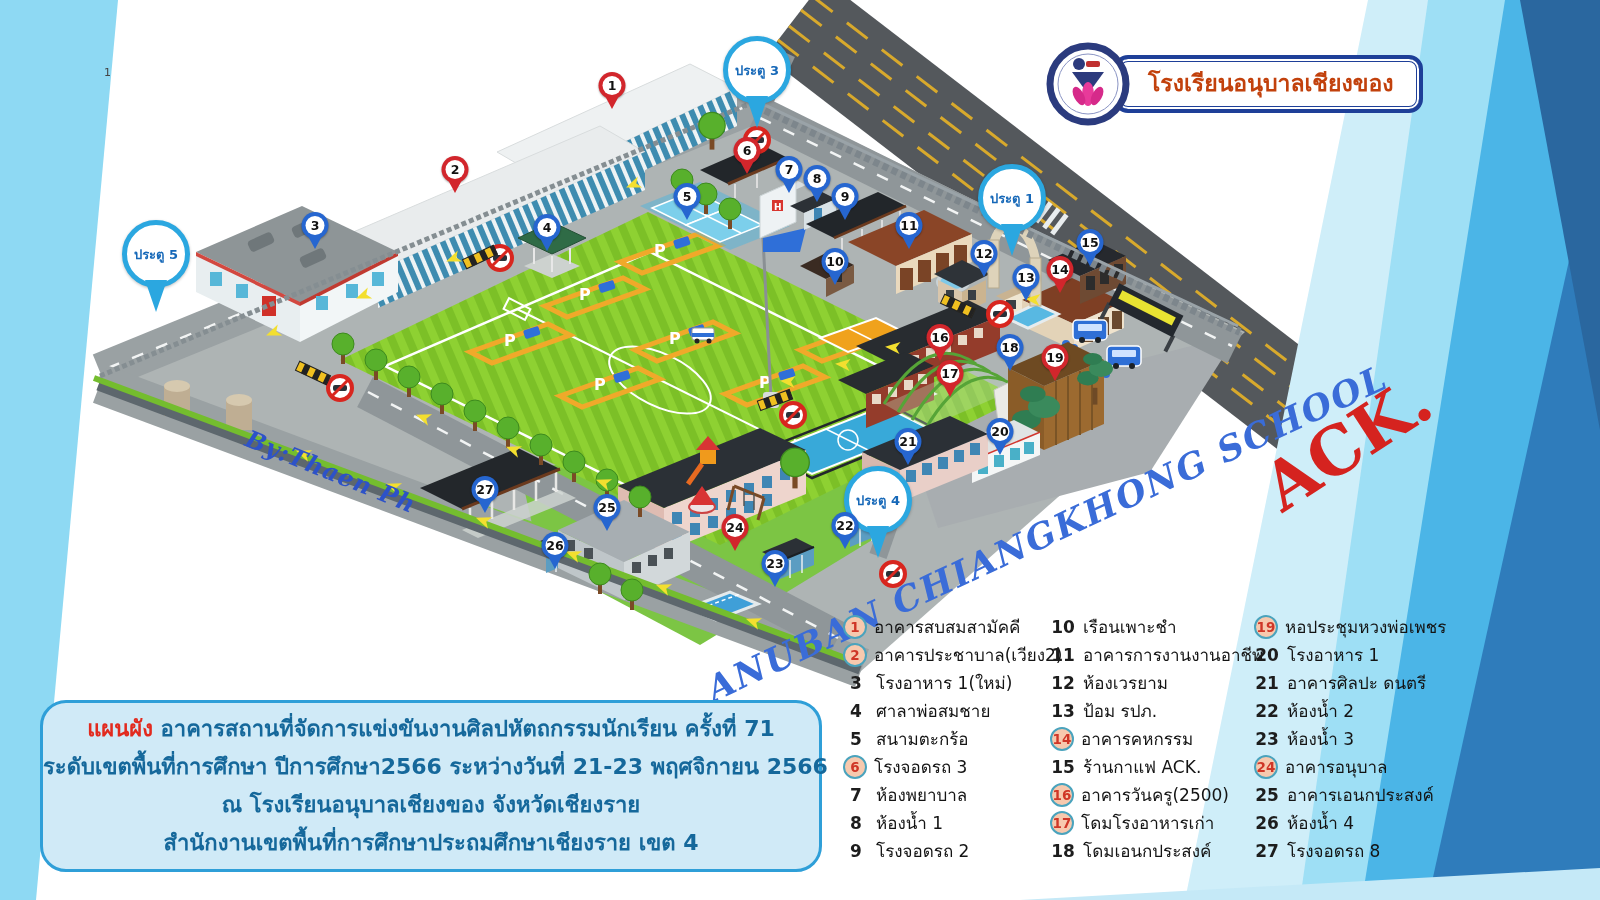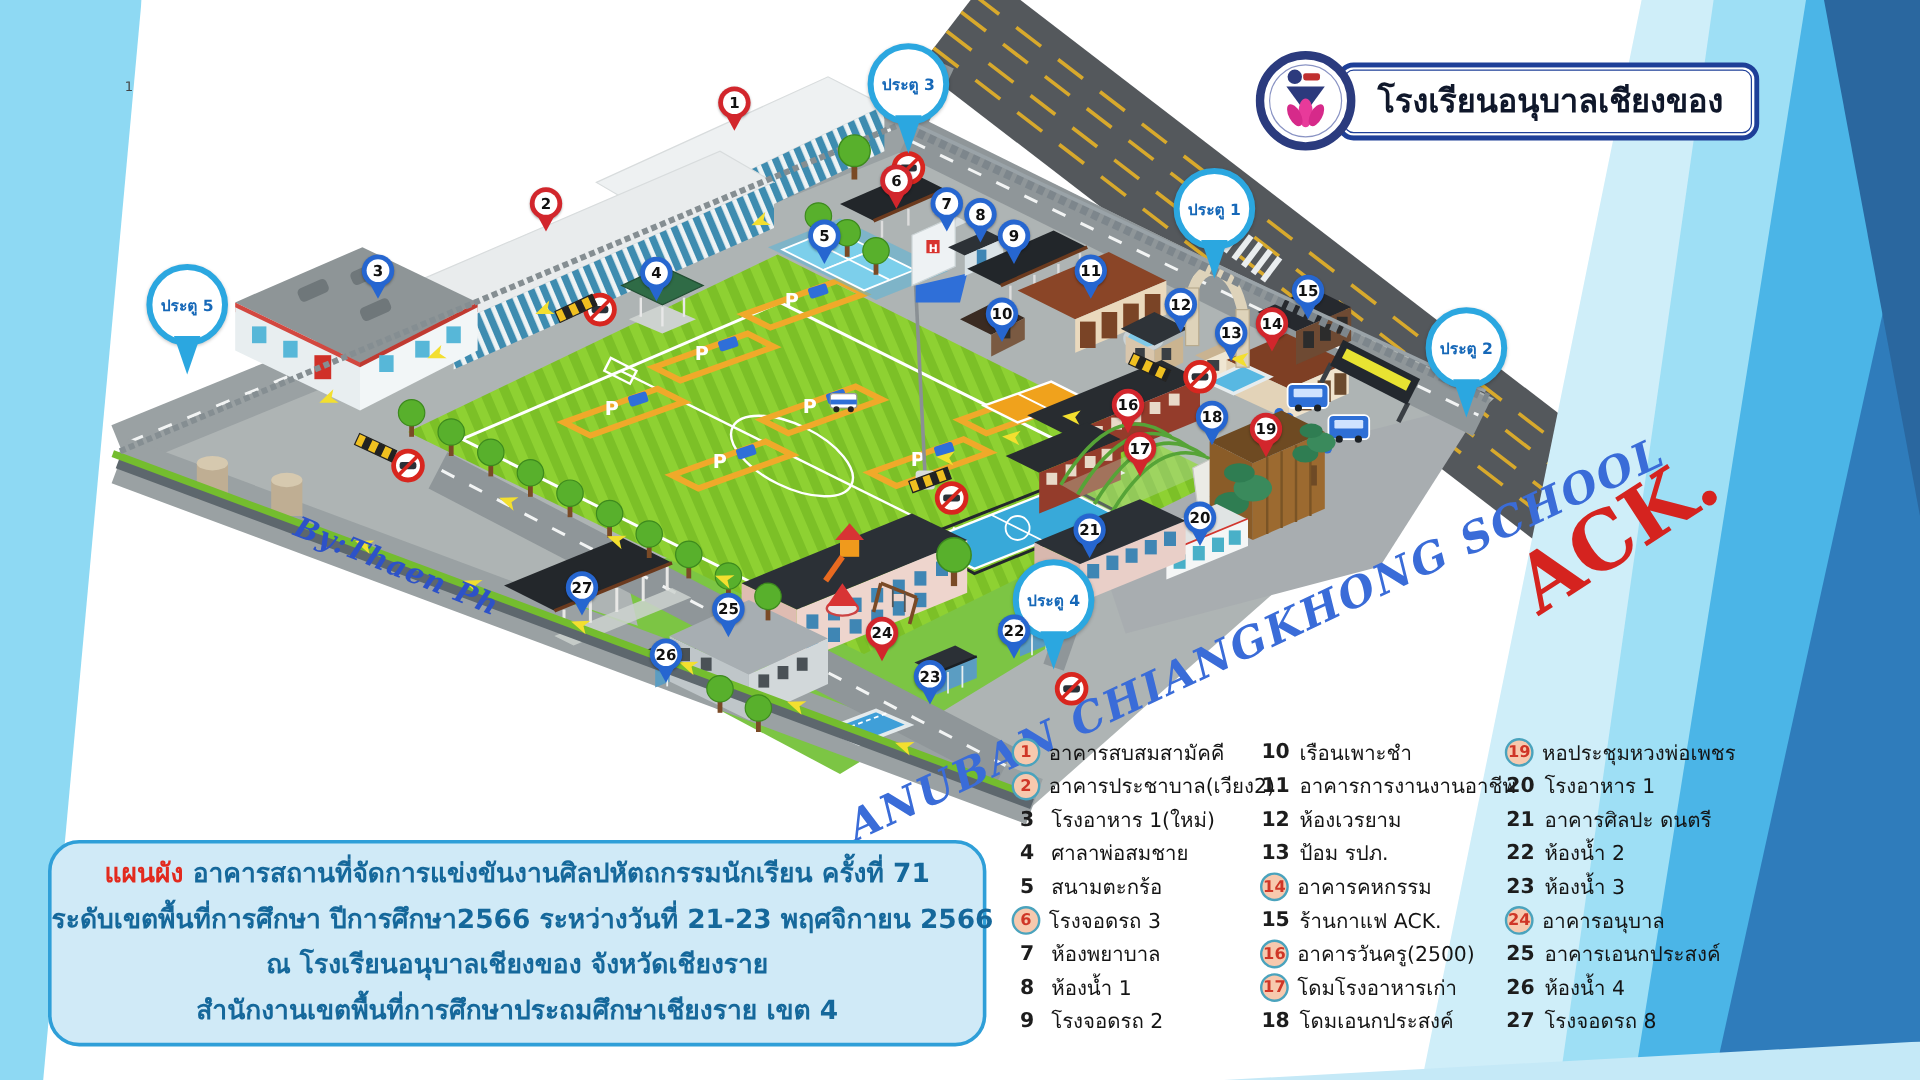--- a/index.html
+++ b/index.html
@@ -45,21 +45,21 @@
     color:#2d52c8;letter-spacing:1px;white-space:nowrap;}
   .school-en{left:700px;top:672px;transform:rotate(-25deg);transform-origin:0 0;z-index:3;
     font-family:"DejaVu Serif",serif;font-style:italic;font-weight:700;font-size:35px;
     color:#3a6cd8;letter-spacing:2px;white-space:nowrap;}
   .abbr{left:1270px;top:455px;transform:rotate(-33deg);transform-origin:0 50%;z-index:3;
     font-family:"DejaVu Serif",serif;font-weight:700;font-size:66px;color:#d5231f;white-space:nowrap;}
   .slideno{left:104px;top:66px;font-size:11px;color:#444;z-index:7;}
   
   .banner{left:1046px;top:42px;z-index:6;display:flex;align-items:center;}
   .banner .box{margin-left:-16px;background:#fff;border:4px solid #1e3f98;border-radius:14px;
-    padding:6px 26px 8px 30px;font-size:27px;font-weight:700;color:#0f172a;white-space:nowrap;
+    padding:6px 26px 8px 30px;font-size:23px;font-weight:700;color:#c2410c;white-space:nowrap;
     box-shadow:inset 0 0 0 2px #fff,inset 0 0 0 3px #1e3f98;}
   .logo{width:84px;height:84px;position:relative;z-index:2;}
   
   .ibox{left:40px;top:700px;width:776px;height:166px;background:#d0eaf7;border:3px solid #2f9fd8;
     border-radius:26px;z-index:6;display:flex;flex-direction:column;justify-content:center;
     text-align:center;font-weight:700;font-size:22px;color:#15689b;line-height:38px;}
   .ibox .hl{color:#e22a1e;}
   .ibox div{white-space:nowrap;}
   
   .lcol{position:absolute;top:615px;display:flex;flex-direction:column;gap:5px;z-index:6;}
@@ -519,29 +519,25 @@
   <div class="bgshape triD z2"></div>
   <div class="bgshape triE z2"></div>
   <div class="bgshape stripBot z2"></div>
 
   <div class="abs credit">By:Thaen Ph</div>
   <div class="abs school-en">ANUBAN CHIANGKHONG SCHOOL</div>
   <div class="abs abbr">ACK.</div>
   <div class="abs slideno">1</div>
 
   <div id="gate-layer">
-  <div class="gate" style="left: 1012px; top: 236px;">
+  <div class="gate" style="left: 1012px; top: 260px;">
     <div class="ball">ประตู 1</div>
     <div class="tail"></div>
   </div>
 
-  <div class="gate" style="left: 1222px; top: 352px;">
-    <div class="ball">ประตู 2</div>
-    <div class="tail"></div>
-  </div>
 
   <div class="gate" style="left: 757px; top: 132px;">
     <div class="ball">ประตู 3</div>
     <div class="tail"></div>
   </div>
 
   <div class="gate" style="left: 878px; top: 562px;">
     <div class="ball">ประตู 4</div>
     <div class="tail"></div>
   </div>

